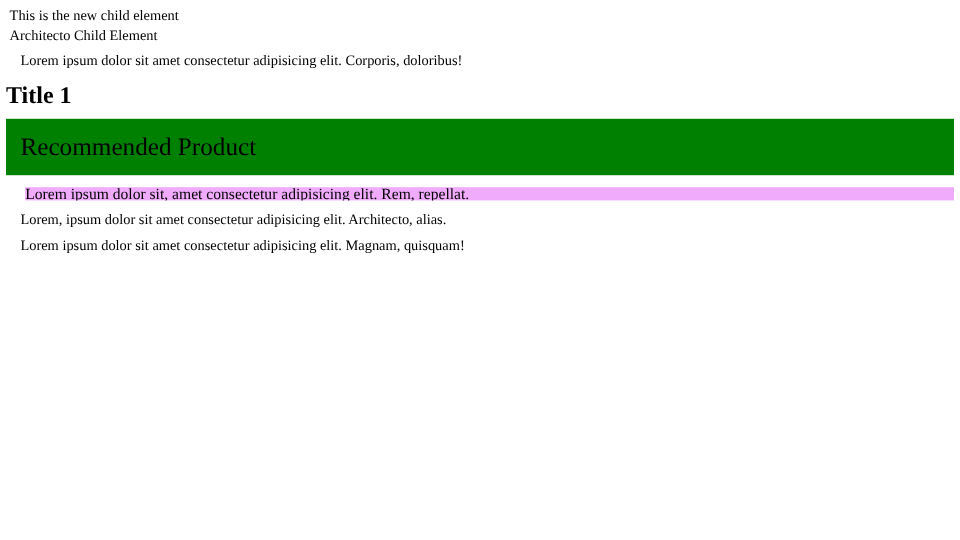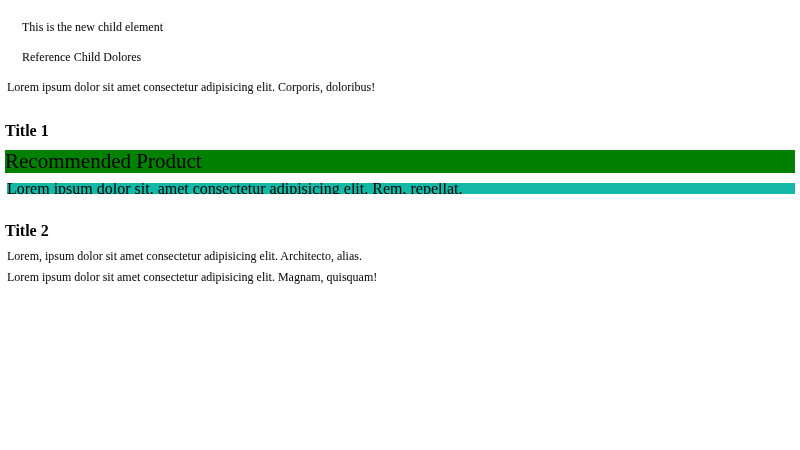--- a/index.html
+++ b/index.html
@@ -2,38 +2,37 @@
 <html><head>
 <meta charset="utf-8">
 <style>
   html, body { margin: 0; padding: 0; background: #ffffff; }
   body {
     width: 800px; height: 450px; overflow: hidden;
     font-family: "Liberation Serif", serif;
     font-size: 12px; color: #000;
   }
   .wrap { padding: 4px 5px 0 5px; }
-  .line { line-height: 13px; margin: 17px; }
-  p { margin: 8px 2px; line-height: 13px; }
-  h2 { font-size: 16px; font-weight: bold; margin: 28px 0 10px 0; line-height: 18px; }
+  .line { line-height: 13px; margin: 3px; }
+  p { margin: 8px 12px; line-height: 13px; }
+  h2 { font-size: 20px; font-weight: bold; margin: 14px 0 10px 0; line-height: 18px; }
   .green {
     background: #008000; font-size: 21px; line-height: 23px;
-    margin: 6px 0 10px 0; padding: 0; color: #000;
+    margin: 6px 0 10px 0; padding: 12px; color: #000;
   }
   .blue {
-    background: #14b8a6; color: #000; line-height: 11px;
-    margin: 0 0 10px 2px; font-size: 16px; height: 11px; overflow: hidden;
+    background: #f0abfc; color: #000; line-height: 11px;
+    margin: 0 0 10px 16px; font-size: 13px; height: 11px; overflow: hidden;
   }
 </style>
 </head>
 <body>
 
 <div class="wrap">
   <div class="line">This is the new child element</div>
-  <div class="line">Reference Child Dolores</div>
+  <div class="line">Architecto Child Element</div>
   <p>Lorem ipsum dolor sit amet consectetur adipisicing elit. Corporis, doloribus!</p>
   <h2>Title 1</h2>
   <div class="green">Recommended Product</div>
   <div class="blue">Lorem ipsum dolor sit, amet consectetur adipisicing elit. Rem, repellat.</div>
-  <h2>Title 2</h2>
   <p>Lorem, ipsum dolor sit amet consectetur adipisicing elit. Architecto, alias.</p>
   <p>Lorem ipsum dolor sit amet consectetur adipisicing elit. Magnam, quisquam!</p>
 </div>
 
 </body></html>

